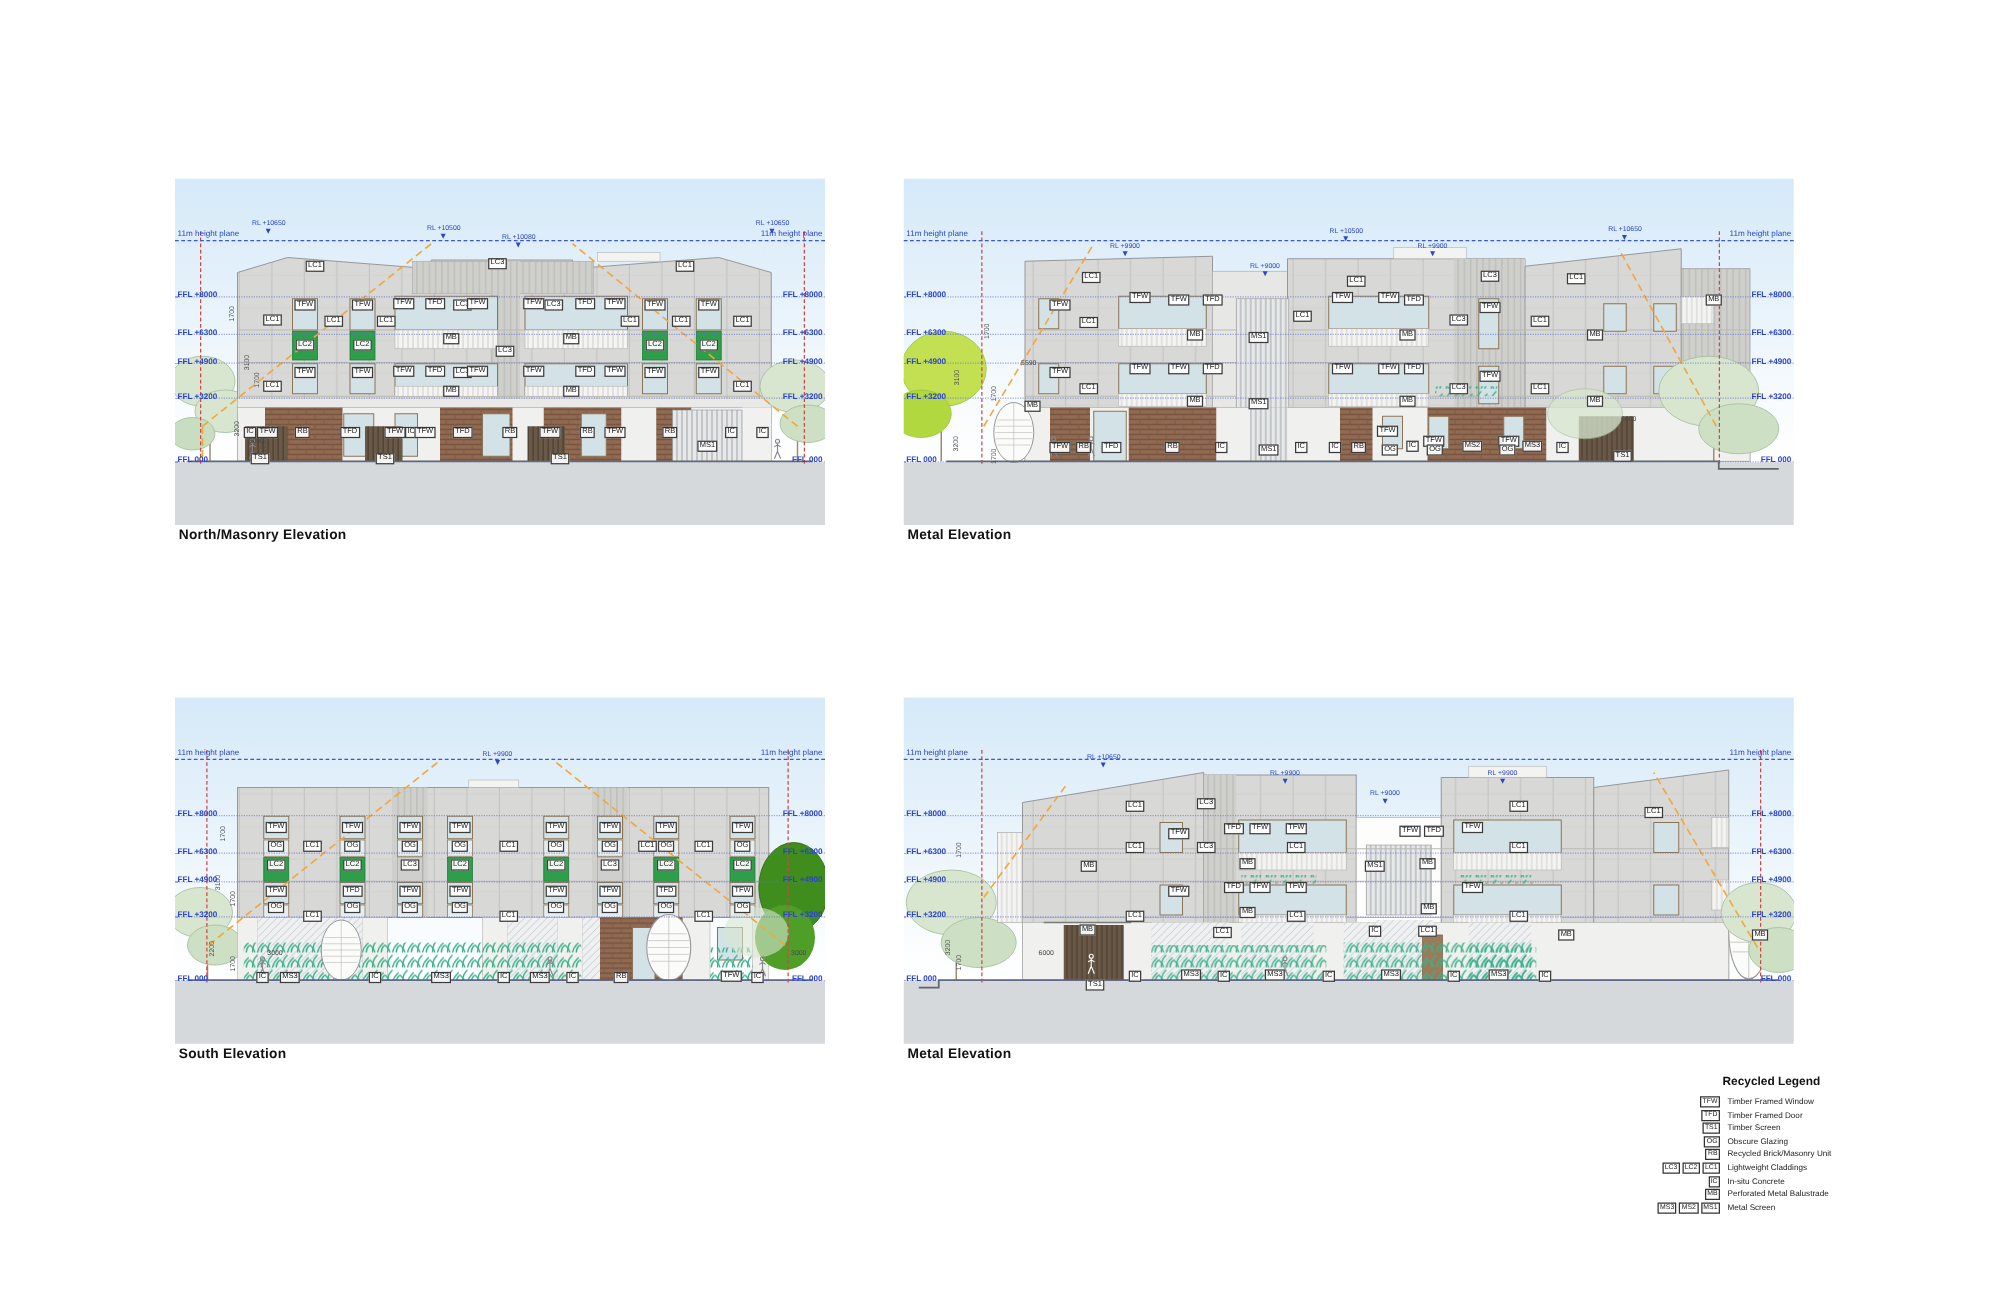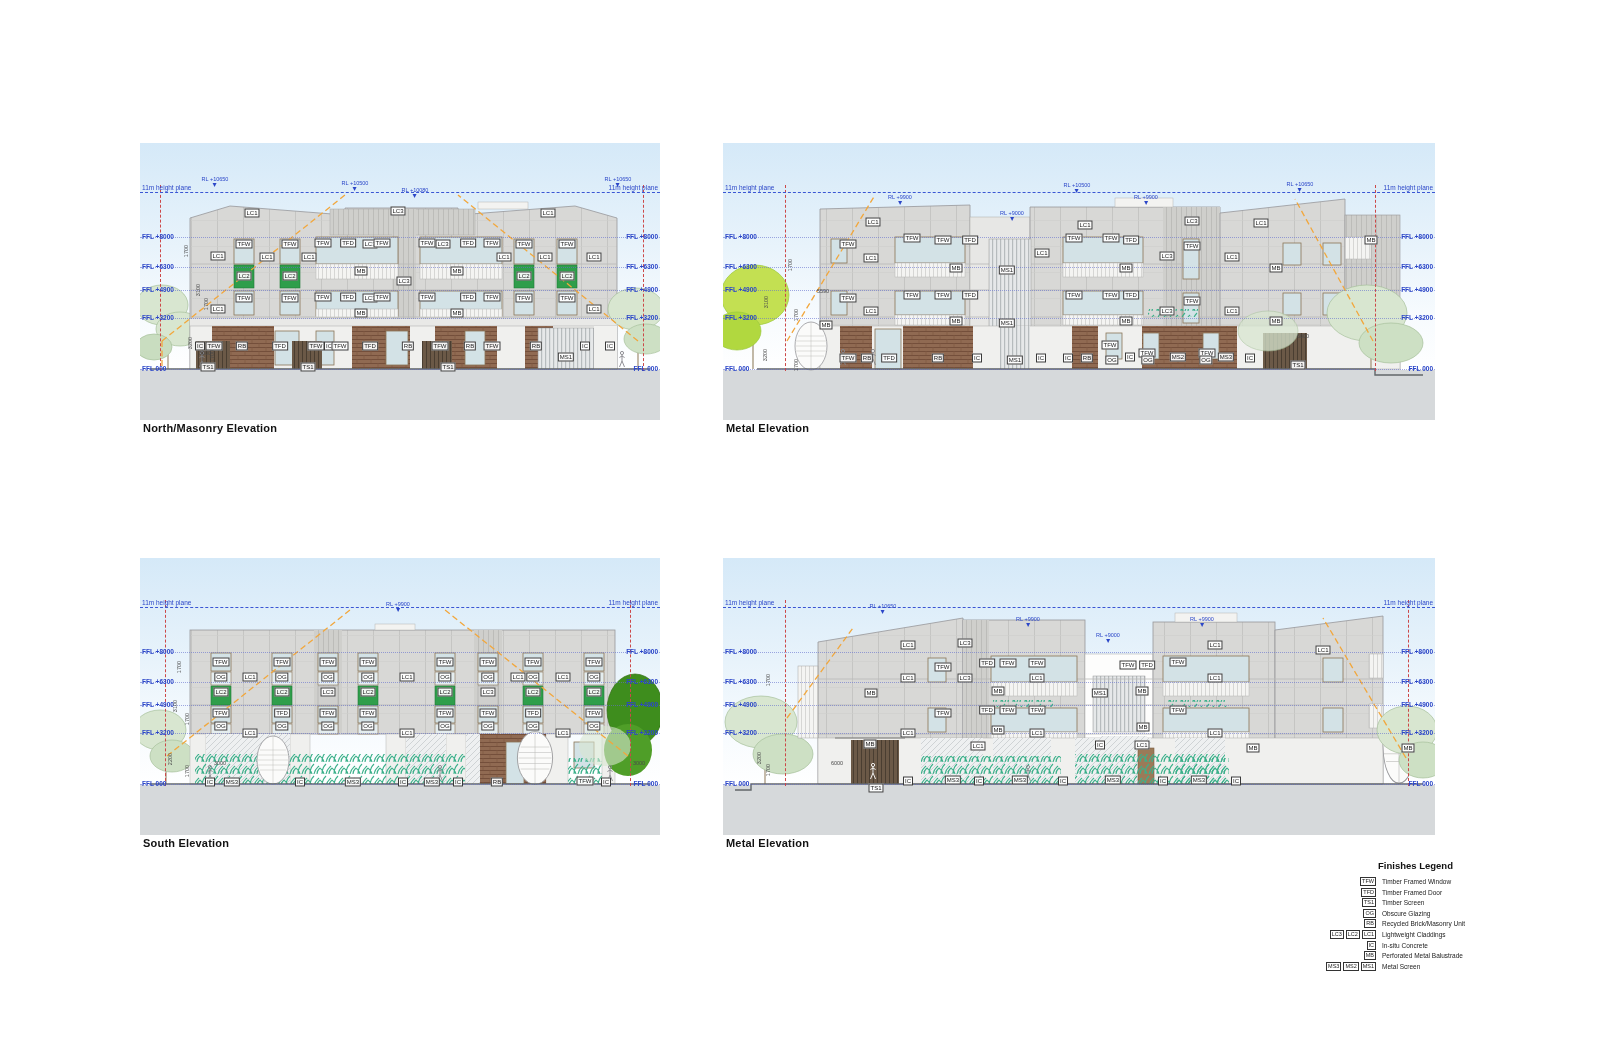--- a/index.html
+++ b/index.html
@@ -751,21 +751,21 @@
       <div class="tag" style="left: 685px; top: 190px;">MB</div>
       <div class="dim v" style="left: 45px; top: 122px;">1700</div>
       <div class="dim" style="left: 114px; top: 205px;">6000</div>
       <div class="dim v" style="left: 45px; top: 212px;">1700</div>
       <div class="dim v" style="left: 36px; top: 200px;">3200</div>
     </div>
   <div class="title">Metal Elevation</div>
 </div>
 
 <div class="legend">
-  <div class="legend-title">Finishes Legend</div>
+  <div class="legend-title">Recycled Legend</div>
   <div>
       <div class="legend-row">
         <div class="legend-tags">
           <span class="legend-box">TFW</span>
         </div>
         <span class="legend-desc">Timber Framed Window</span>
       </div>
       <div class="legend-row">
         <div class="legend-tags">
           <span class="legend-box">TFD</span>

